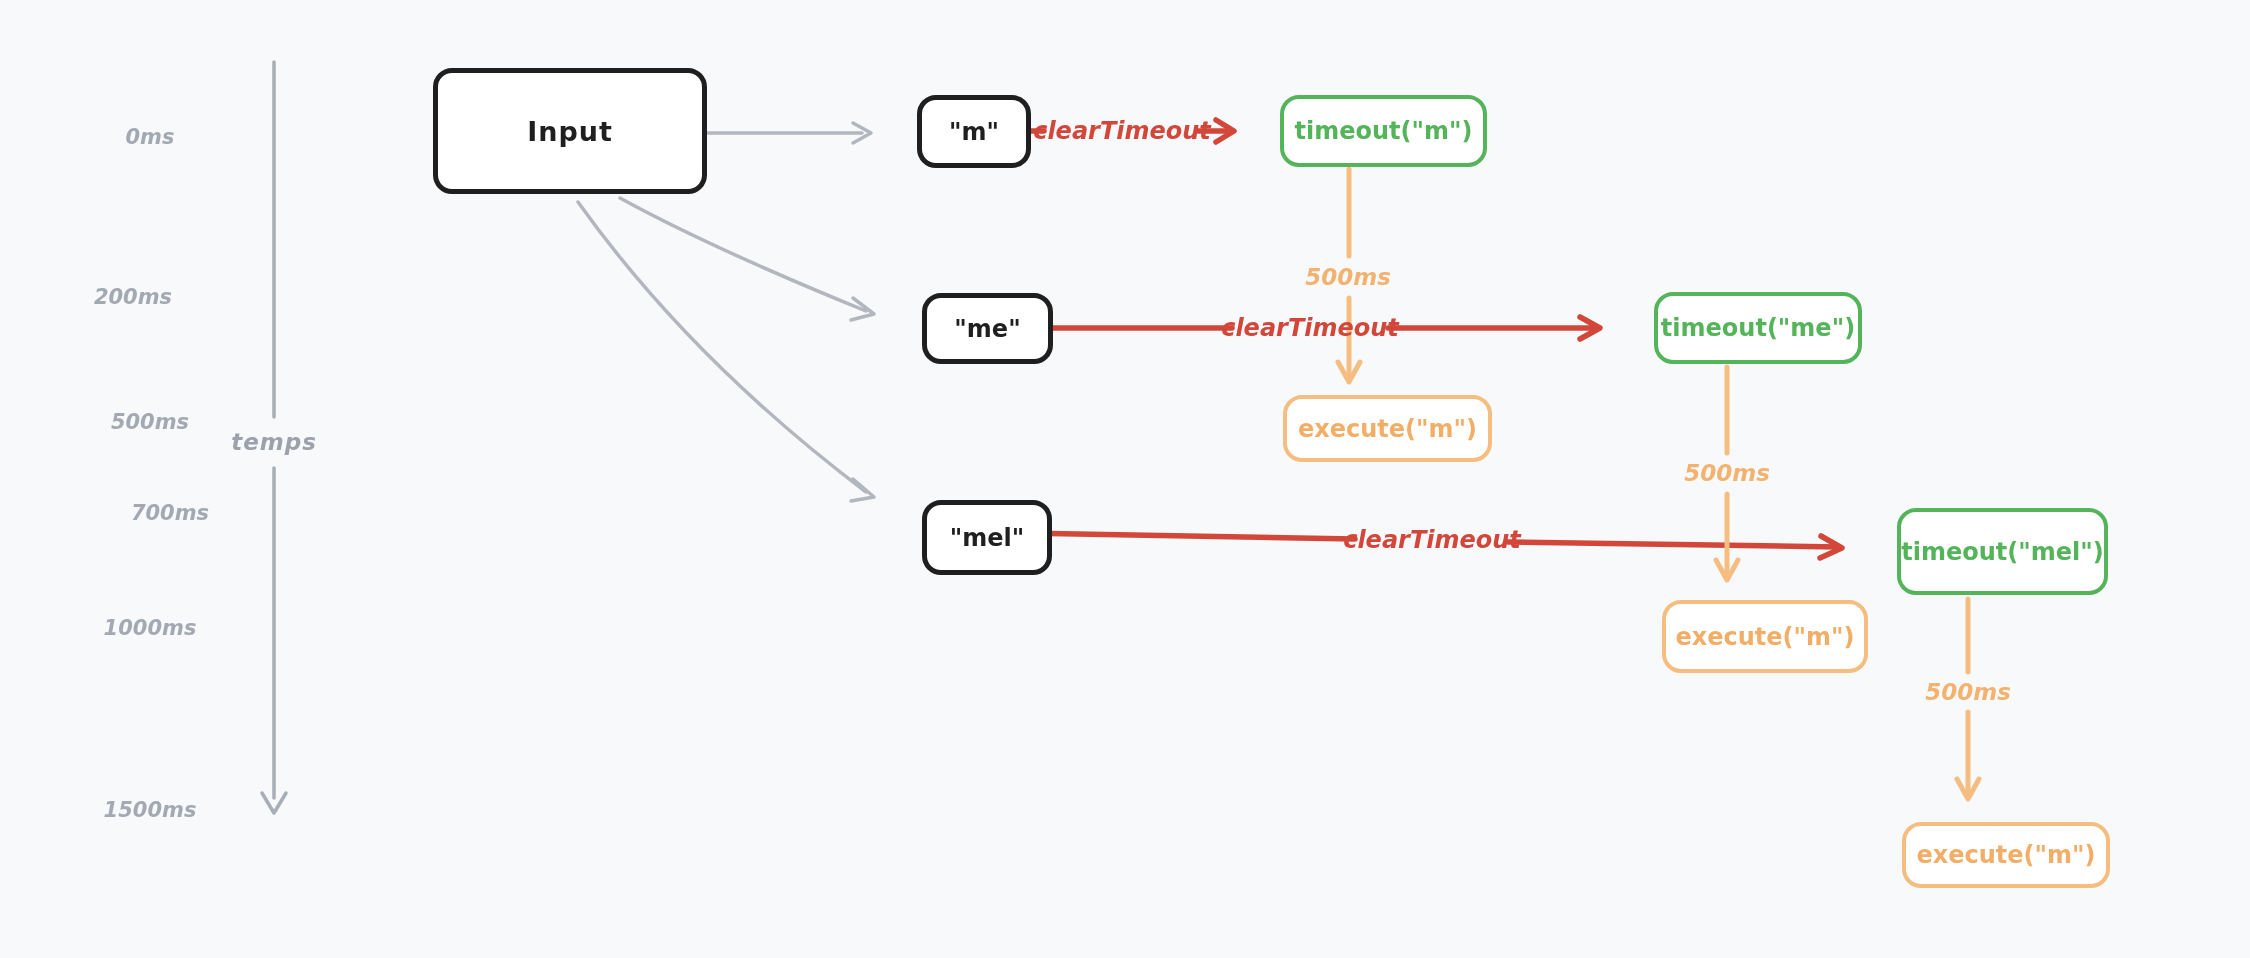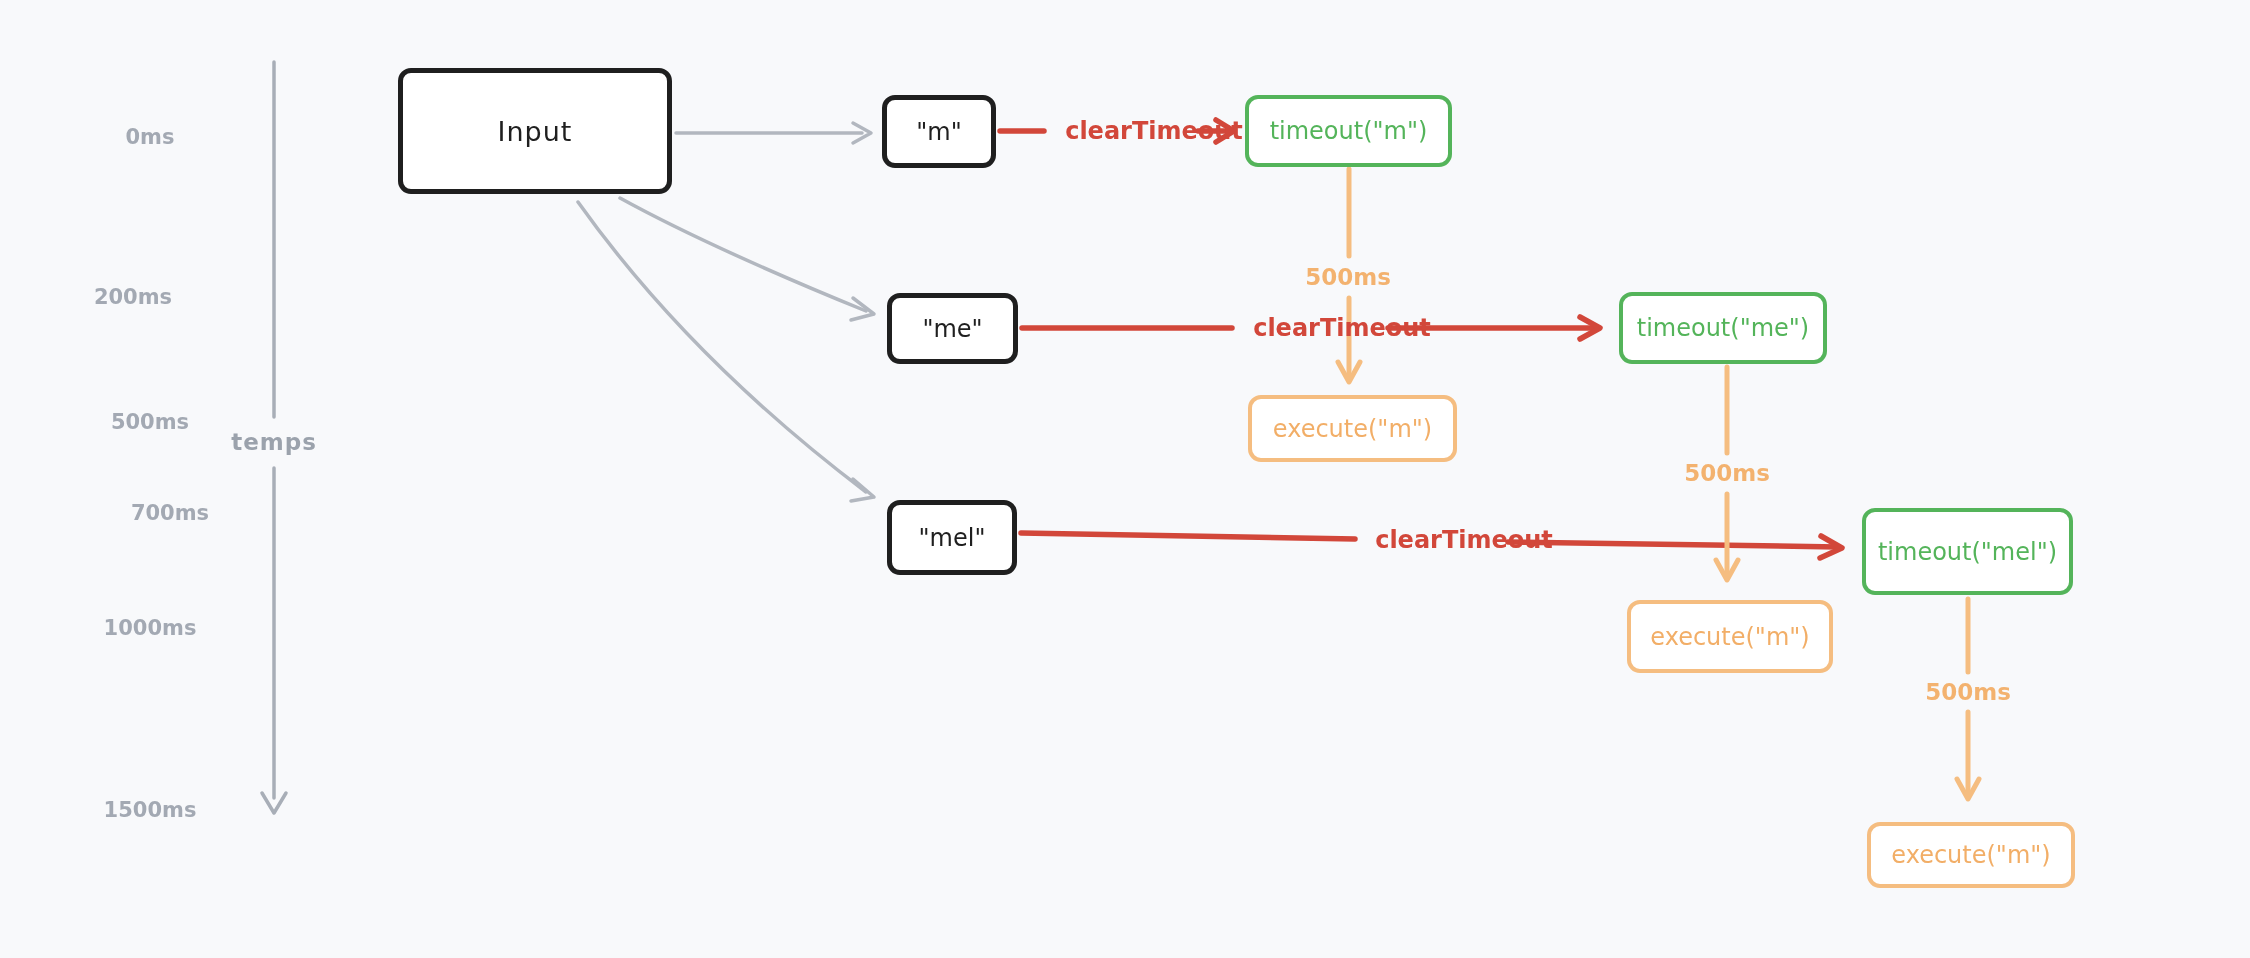--- a/index.html
+++ b/index.html
@@ -8,38 +8,40 @@
     width:2250px;height:958px;
     background:#f8f9fb;
     font-family:"DejaVu Sans", sans-serif;
     overflow:hidden;
   }
   .arrow-layer{position:absolute;left:0;top:0;width:2250px;height:958px;}
   .box{
     position:absolute;
     display:flex;align-items:center;justify-content:center;
     background:#ffffff;
-    border-radius:13px;
-    font-weight:normal;
+    border-radius:19px;
+    font-weight:bold;
     white-space:nowrap;
     box-sizing:border-box;
+    margin-left:35px;
   }
   .box.ink{border:5px solid #1f1f1f;color:#1f1f1f;font-size:24px;}
   .box.green{border:4px solid #54b45a;color:#54b45a;font-size:24px;}
   .box.amber{border:4px solid #f5bd80;color:#f2ae67;font-size:24px;}
   .box.input-box{font-size:27px;letter-spacing:1px;}
   .lbl{
     position:absolute;
     transform:translate(-50%,-50%);
     font-weight:bold;
     white-space:nowrap;
+    font-style:italic;
   }
   .lbl.gray{color:#a3a9b3;font-size:21px;}
   .lbl.axis{color:#9ba2ac;font-size:23px;letter-spacing:1px;}
-  .lbl.red{color:#d2473a;font-size:24px;margin-left:32px;}
+  .lbl.red{color:#d2473a;font-size:24px;}
   .lbl.amber{color:#f3b26f;font-size:23px;}
 </style>
 </head>
 <body>
 
 <div class="canvas">
 
   <svg class="arrow-layer" viewBox="0 0 2250 958" fill="none" stroke-linecap="round" stroke-linejoin="round">
 
     <g stroke="#a8aeb7" stroke-width="3.5">

